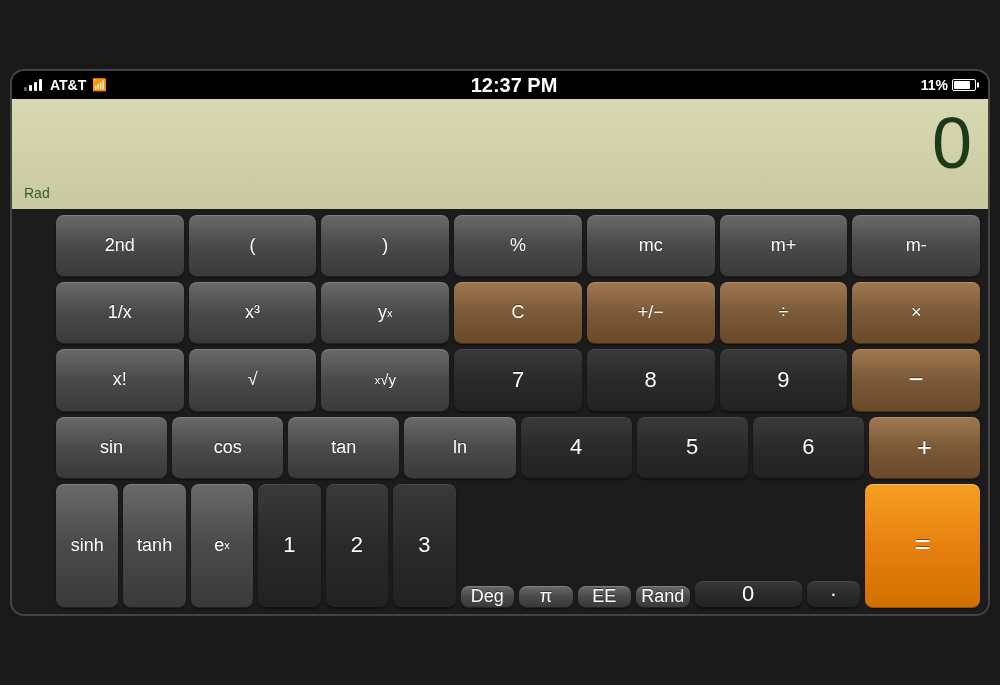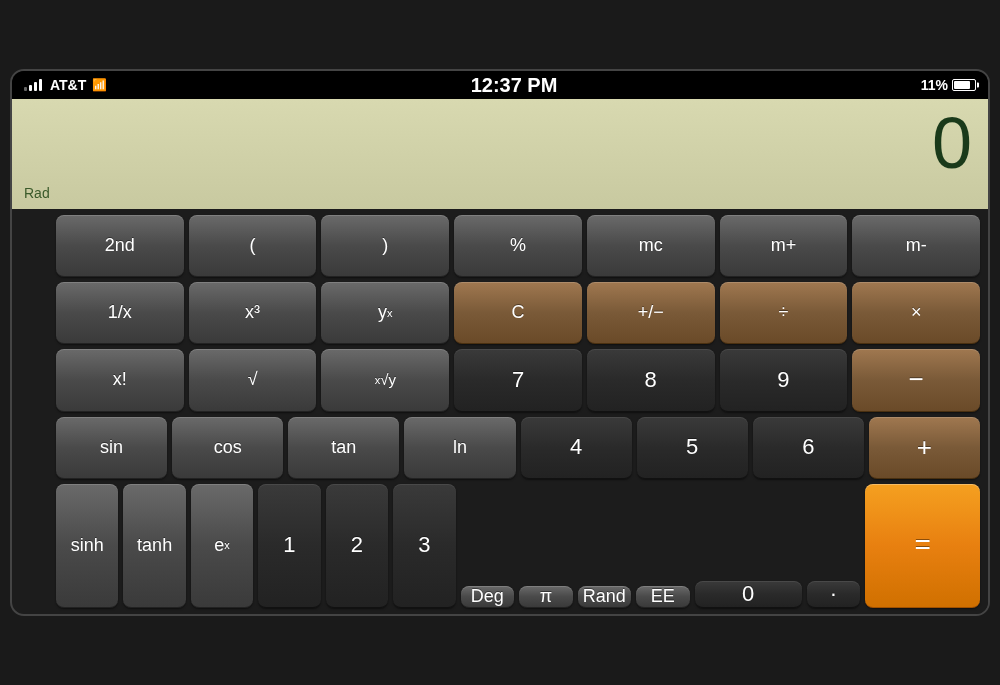--- a/index.html
+++ b/index.html
@@ -254,22 +254,22 @@
       <button class="btn btn-gray">tanh</button>
       <button class="btn btn-gray">e<sup>x</sup></button>
       <button class="btn btn-dark">1</button>
       <button class="btn btn-dark">2</button>
       <button class="btn btn-dark">3</button>
 
     </div>
           <div class="btn-row" style="flex: 1 1 0%; align-items: flex-end;">
       <button class="btn btn-gray">Deg</button>
       <button class="btn btn-gray">π</button>
+      <button class="btn btn-gray">EE</button>
       <button class="btn btn-gray">Rand</button>
-      <button class="btn btn-gray">EE</button>
       <button class="btn btn-dark btn-zero">0</button>
       <button class="btn btn-dark">·</button>
 
     </div>
         </div>
         <button class="btn btn-orange" style="font-size: 28px; flex: 1 1 0%; border-radius: 8px; min-width: 0px;">=</button>
       </div>
     </div>
 </div>
 

